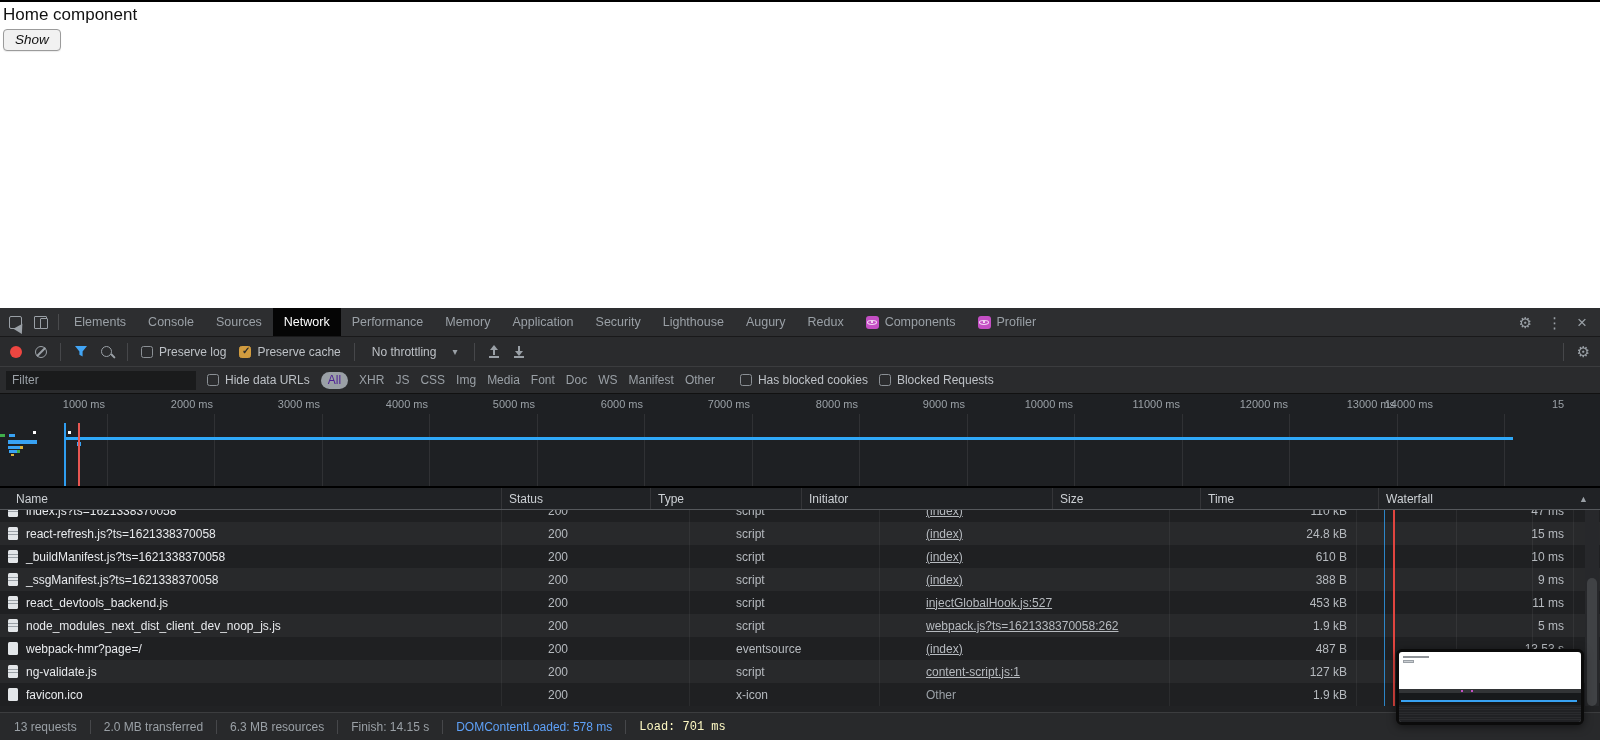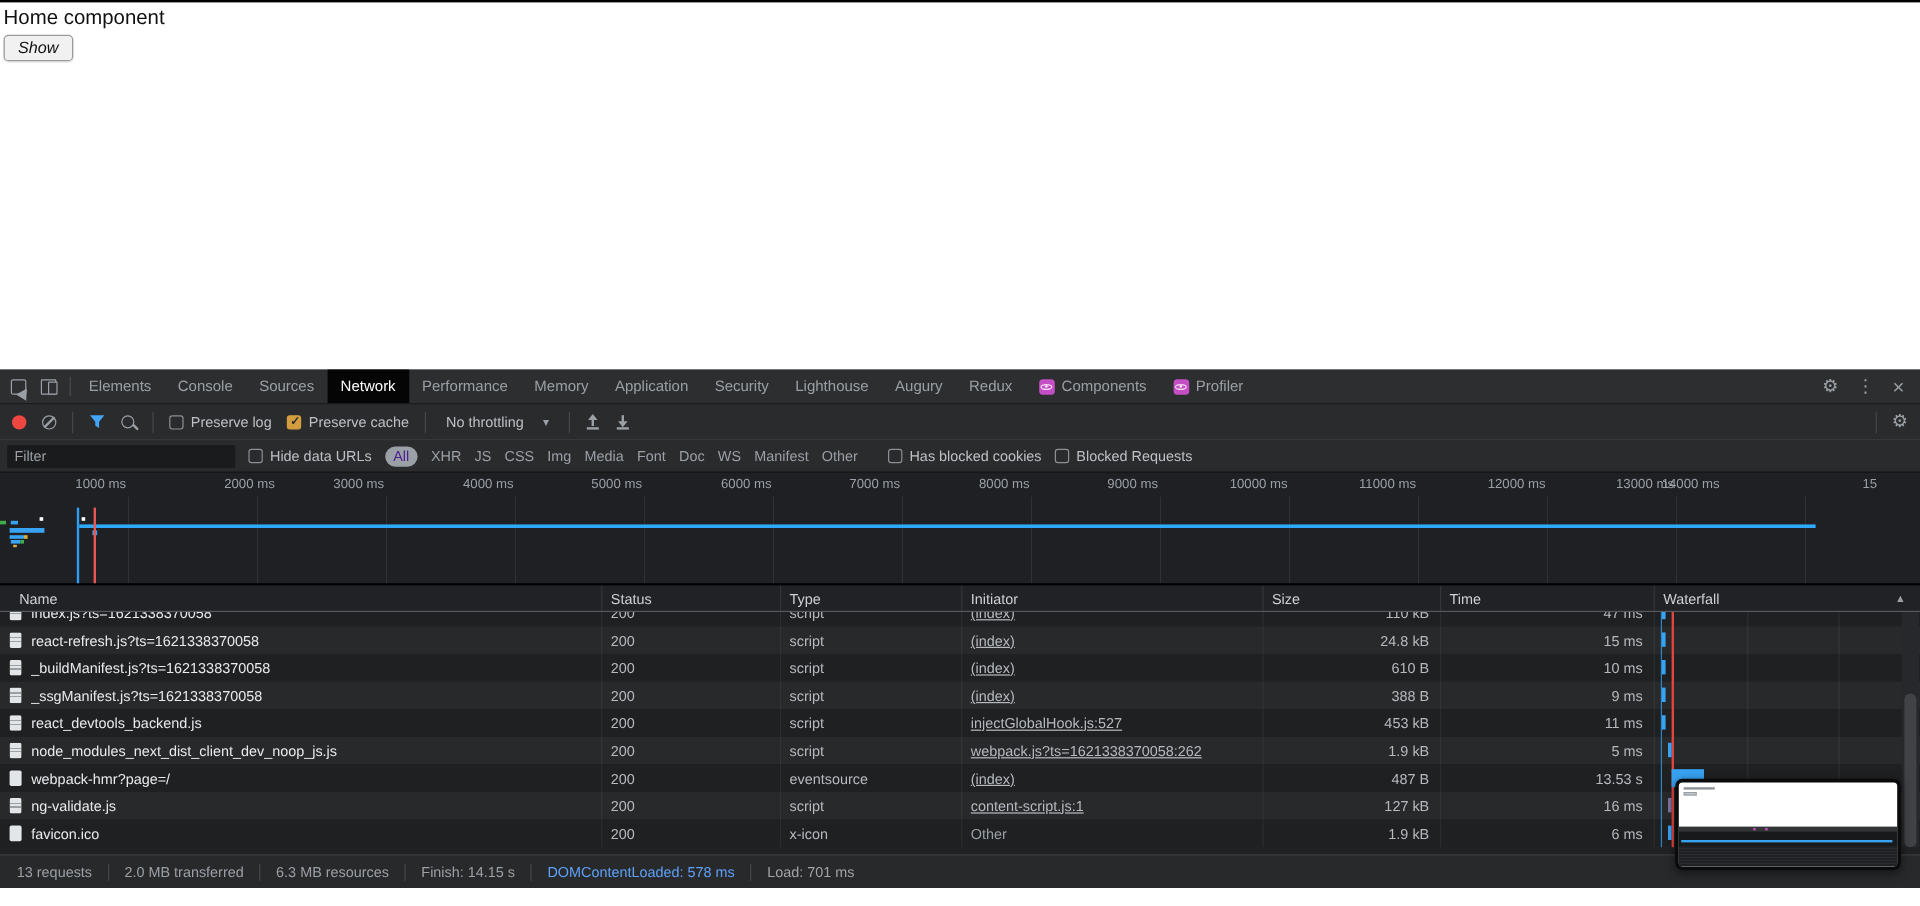--- a/index.html
+++ b/index.html
@@ -84,21 +84,21 @@
   .thead { position:absolute; top:180px; left:0; right:0; height:22px; background:#202225;
            display:grid; grid-template-columns:502px 149px 151px 251px 148px 178px 1fr;
            align-items:center; color:#cdd1d5; border-bottom:1px solid #55585c; }
   .thead .hc { height:100%; display:flex; align-items:center; padding-left:7px; border-right:1px solid rgba(255,255,255,.09); }
   .thead .hc:first-child { padding-left:16px; }
   .thead .hc:last-child { border-right:none; justify-content:space-between; padding-right:12px; }
   .sort-tri { font-size:9px; color:#9aa0a6; }
 
   
   .rows { position:absolute; top:202px; left:0; right:0; height:196px; background:#232427; }
-  .row { height:23px; display:grid; grid-template-columns:502px 149px 151px 251px 148px 178px 1fr; align-items:center; }
+  .row { height:23px; display:grid; grid-template-columns:502px 149px 151px 251px 148px 178px 1fr; align-items:center;gap:39px; }
   .row.odd { background:#1f2022; }
   .row.even { background:#28292b; }
   .row-clip { height:12px; overflow:hidden; }
   .row-clip .row { margin-top:-11px; }
   .c { height:100%; display:flex; align-items:center; padding-left:8px; border-right:1px solid rgba(255,255,255,.055); overflow:hidden; white-space:nowrap; }
   .c.name { color:#e8eaed; gap:8px; }
   .c.mid { color:#b6babf; padding-left:7px; }
   .c.num { color:#b6babf; justify-content:flex-end; padding-right:9px; }
   .c.wf { border-right:none; position:relative; padding:0; }
   .init-link { color:#b6babf; text-decoration:underline; }
@@ -116,21 +116,21 @@
   .scroll-track { position:absolute; top:202px; left:1585px; width:14px; height:196px; background:#27282b; z-index:3; }
   .scroll-thumb { position:absolute; top:68px; left:2px; width:10px; height:128px; background:#404245; border-radius:5px; }
 
   .rows-gap { position:absolute; top:398px; left:0; right:0; height:6px; background:#212224; }
 
   
   .statusbar { position:absolute; top:404px; left:0; right:0; height:28px; background:#28292b; border-top:1px solid #3c3d3f;
                display:flex; align-items:center; gap:13px; padding:0 14px; font-size:12px; color:#9aa0a6; }
   .sb-sep { width:1px; height:14px; background:#46474a; }
   .sb-dcl { color:#5ea1f8; }
-  .sb-load { color:#a3a3a3; }
+  .sb-load { color:#fef9c3;font-family:Liberation Mono, monospace; }
 
   
   .thumb { position:absolute; left:1396px; top:649px; width:188px; height:76px; background:#fff;
            border:3px solid #0b0b0b; border-radius:6px; z-index:10; box-shadow:0 2px 8px rgba(0,0,0,.5); overflow:hidden; }
   .thumb .t-line1 { position:absolute; left:4px; top:4px; width:26px; height:2px; background:#8f9398; }
   .thumb .t-line2 { position:absolute; left:4px; top:8px; width:11px; height:3px; background:#c9cdd1; border:0.5px solid #9aa0a6; }
   .thumb .t-dev { position:absolute; left:0; right:0; bottom:0; height:33px; background:#17191b; }
   .thumb .t-bar { position:absolute; left:0; right:0; top:0; height:4px; background:#323436; }
   .thumb .t-dot { position:absolute; top:1px; width:2px; height:2px; background:#c44fc4; }
   .thumb .t-cyan { position:absolute; left:2px; right:4px; top:11px; height:1.5px; background:#38a2f3; }
@@ -262,21 +262,21 @@
     </span>
     <span class="cb-item">
       <span class="cb"></span>
       <span>Blocked Requests</span>
     </span>
   </div>
 
   <div class="overview">
     <div class="grid"></div>
     <span class="ruler-label" style="left:15px">1000 ms</span>
-    <span class="ruler-label" style="left:139px">2000 ms</span>
+    <span class="ruler-label" style="left:123px">2000 ms</span>
     <span class="ruler-label" style="left:230px">3000 ms</span>
     <span class="ruler-label" style="left:338px">4000 ms</span>
     <span class="ruler-label" style="left:445px">5000 ms</span>
     <span class="ruler-label" style="left:553px">6000 ms</span>
     <span class="ruler-label" style="left:660px">7000 ms</span>
     <span class="ruler-label" style="left:768px">8000 ms</span>
     <span class="ruler-label" style="left:875px">9000 ms</span>
     <span class="ruler-label" style="left:983px">10000 ms</span>
     <span class="ruler-label" style="left:1090px">11000 ms</span>
     <span class="ruler-label" style="left:1198px">12000 ms</span>

